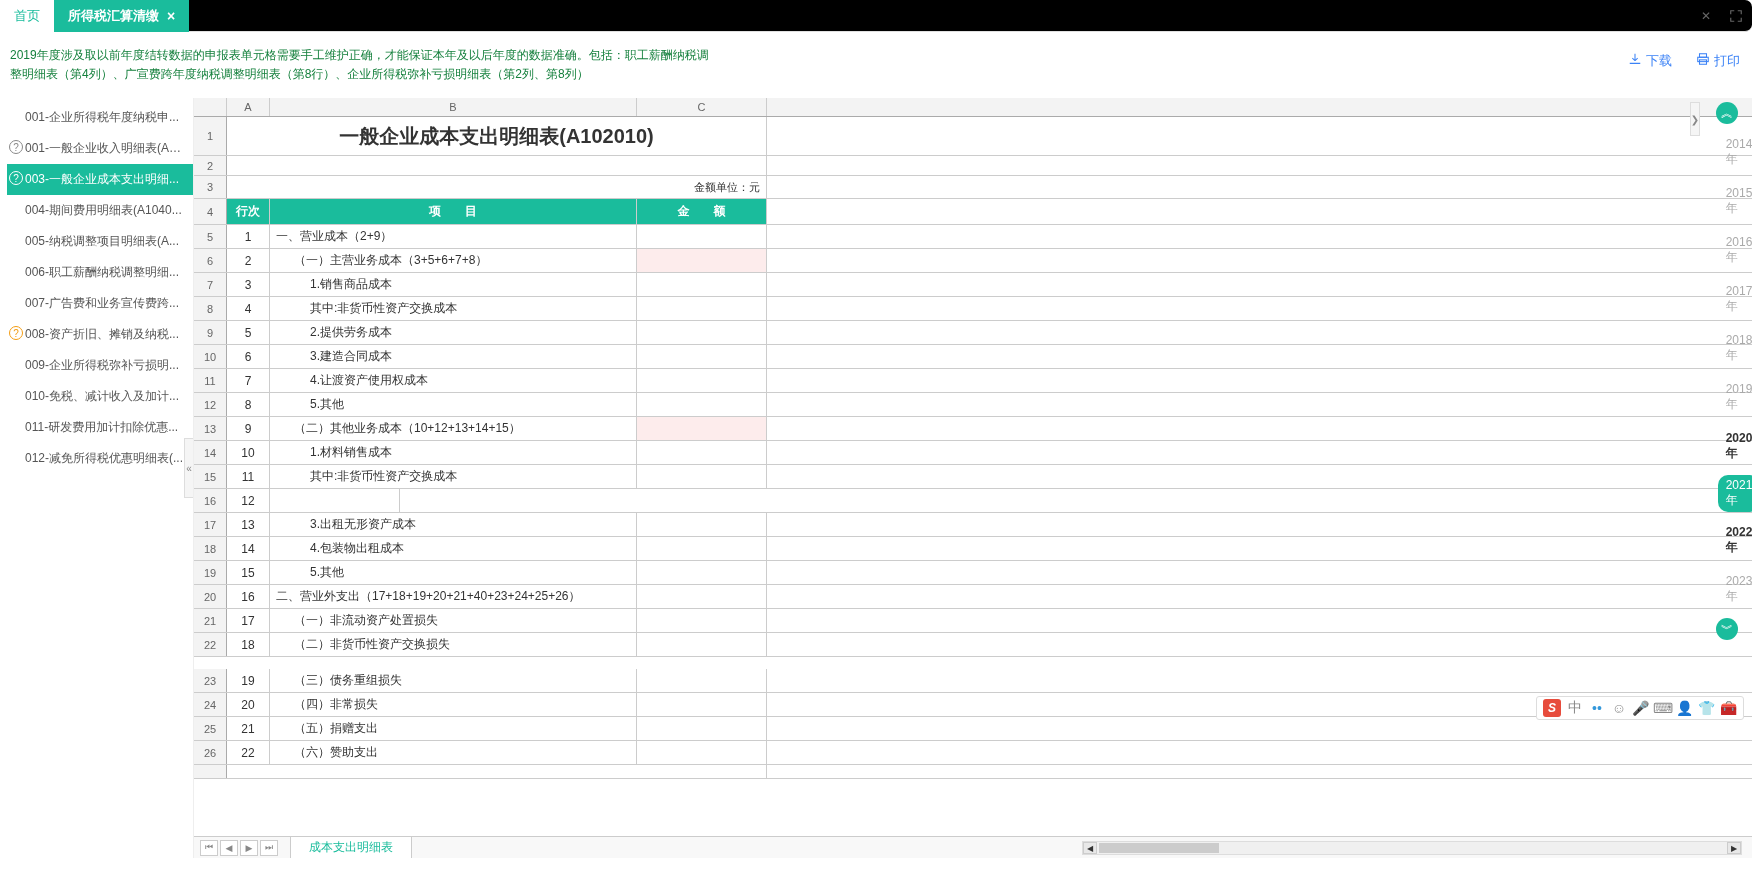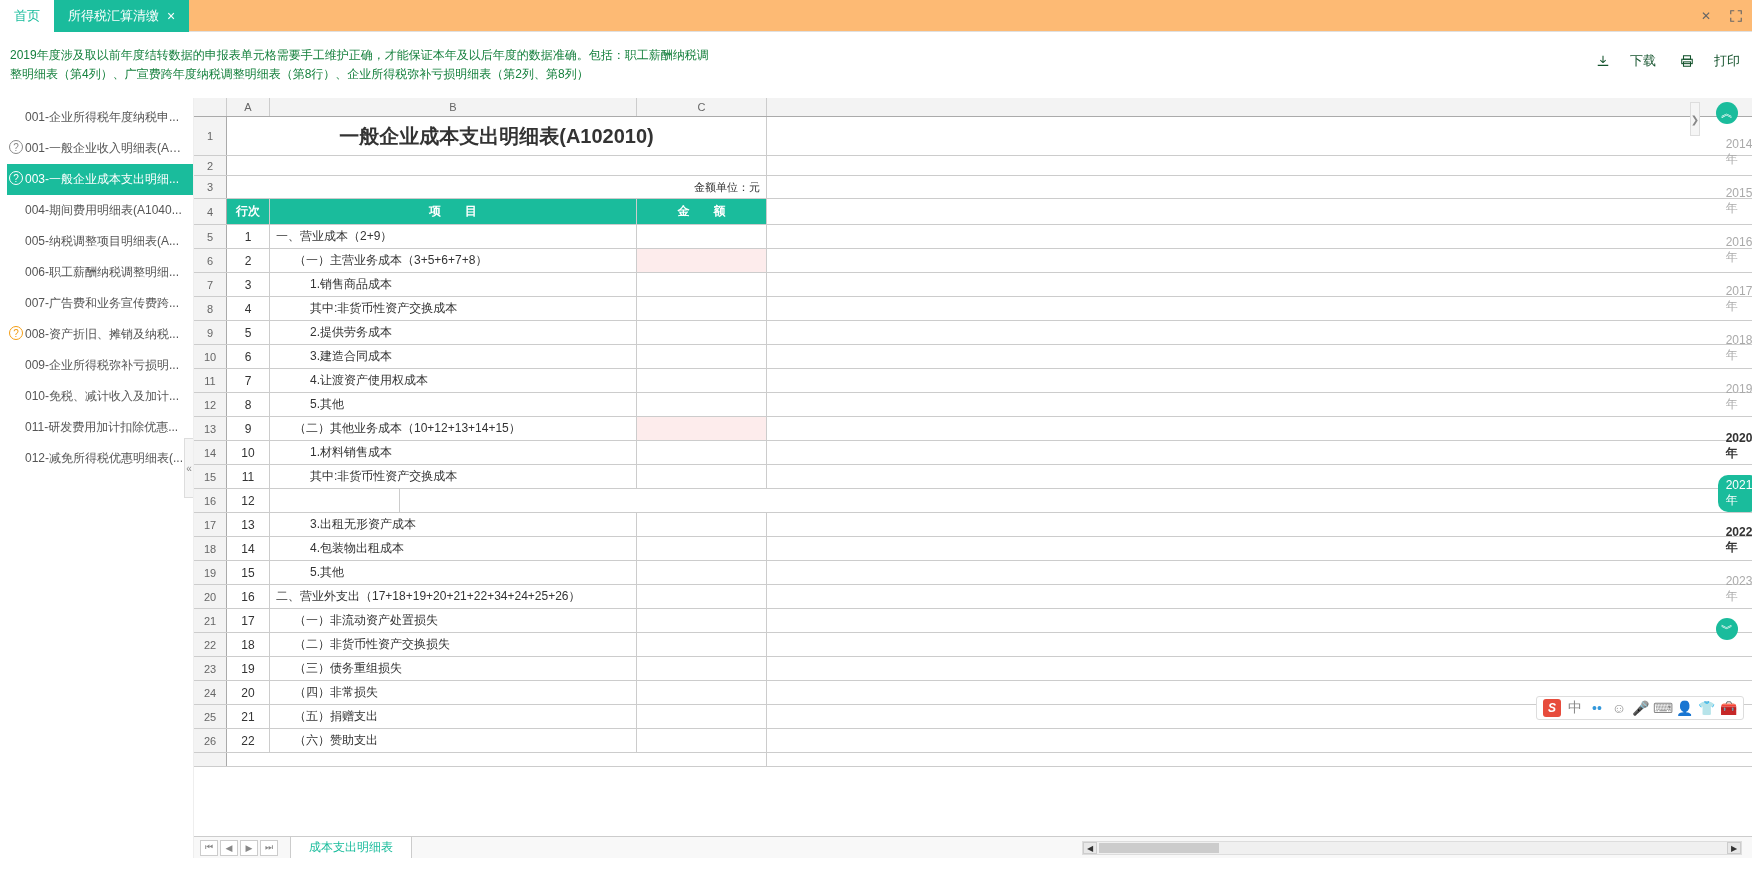--- a/index.html
+++ b/index.html
@@ -1,29 +1,29 @@
 <!DOCTYPE html>
 <html><head>
 <meta charset="utf-8">
 <style>
 * { margin: 0; padding: 0; box-sizing: border-box; }
 body { font-family: "Microsoft YaHei", Arial, sans-serif; font-size: 12px; color: #333; background: #fff; overflow: hidden; }
 
-.top-tabs { display: flex; align-items: center; height: 32px; background: #fdba74; border-bottom: 1px solid #e0e0e0; position: relative; }
+.top-tabs { display: flex; align-items: center; height: 32px; background: #000000; border-bottom: 1px solid #e0e0e0; position: relative; border-radius: 7px; }
 .top-tab { padding: 0 14px; height: 32px; display: flex; align-items: center; cursor: pointer; font-size: 13px; }
 .top-tab.home { color: #1abc9c; background: #fff; }
-.top-tab.active { background: #1abc9c; color: #fff; }
+.top-tab.active { background: #1abc9c; color: #fff; font-weight: bold; }
 .tab-close { margin-left: 8px; font-size: 14px; cursor: pointer; }
 .top-right-icons { position: absolute; right: 8px; top: 0; height: 32px; display: flex; align-items: center; gap: 14px; }
 .tri-icon { width: 16px; height: 16px; cursor: pointer; color: #666; display: flex; align-items: center; justify-content: center; }
 
 .notice-bar { padding: 14px 10px; position: relative; }
 .notice-text { color: #15803d; font-size: 12px; line-height: 1.6; max-width: 700px; }
 .toolbar-right { position: absolute; right: 12px; top: 20px; display: flex; gap: 24px; }
-.tool-btn { display: flex; align-items: center; gap: 20px; cursor: pointer; color: #14532d; font-size: 13px; }
+.tool-btn { display: flex; align-items: flex-start; gap: 4px; cursor: pointer; color: #3b82f6; font-size: 13px; }
 .tool-icon { width: 14px; height: 14px; }
 
 .main-area { display: flex; height: calc(100vh - 130px); position: relative; }
 
 .left-nav { width: 194px; border-right: 1px solid #eee; overflow-y: auto; padding-top: 4px; position: relative; }
 .nav-item { padding: 7px 10px 7px 18px; font-size: 12px; cursor: pointer; white-space: nowrap; overflow: hidden; text-overflow: ellipsis; position: relative; color: #555; margin-left: 7px; }
 .nav-item.active { background: #1abc9c; color: #fff; }
 .nav-item .q-icon { display: inline-block; width: 14px; height: 14px; border-radius: 50%; border: 1px solid #888; color: #888; font-size: 10px; text-align: center; line-height: 13px; margin-right: 2px; position: absolute; left: 2px; }
 .nav-item.active .q-icon { border-color: #fff; color: #fff; }
 .nav-item.warn .q-icon { border-color: #f39c12; color: #f39c12; }
@@ -245,36 +245,36 @@
           </div>
           <div class="sheet-row" style="height: 24px;">
             <div class="row-num">19</div>
             <div class="cell linenum">15</div>
             <div class="cell proj indent2">5.其他</div>
             <div class="cell amount"></div>
           </div>
           <div class="sheet-row" style="height: 24px;">
             <div class="row-num">20</div>
             <div class="cell linenum">16</div>
-            <div class="cell proj">二、营业外支出（17+18+19+20+21+22+34+24+25+26）</div>
+            <div class="cell proj">二、营业外支出（17+18+19+20+21+40+23+24+25+26）</div>
             <div class="cell amount"></div>
           </div>
           <div class="sheet-row" style="height: 24px;">
             <div class="row-num">21</div>
             <div class="cell linenum">17</div>
             <div class="cell proj indent1">（一）非流动资产处置损失</div>
             <div class="cell amount"></div>
           </div>
           <div class="sheet-row" style="height: 24px;">
             <div class="row-num">22</div>
             <div class="cell linenum">18</div>
             <div class="cell proj indent1">（二）非货币性资产交换损失</div>
             <div class="cell amount"></div>
           </div>
-          <div class="sheet-row" style="height: 24px;">
+          <div class="sheet-row" style="height: 24px; margin-top: 12px;">
             <div class="row-num">23</div>
             <div class="cell linenum">19</div>
             <div class="cell proj indent1">（三）债务重组损失</div>
             <div class="cell amount"></div>
           </div>
           <div class="sheet-row" style="height: 24px;">
             <div class="row-num">24</div>
             <div class="cell linenum">20</div>
             <div class="cell proj indent1">（四）非常损失</div>
             <div class="cell amount"></div>

